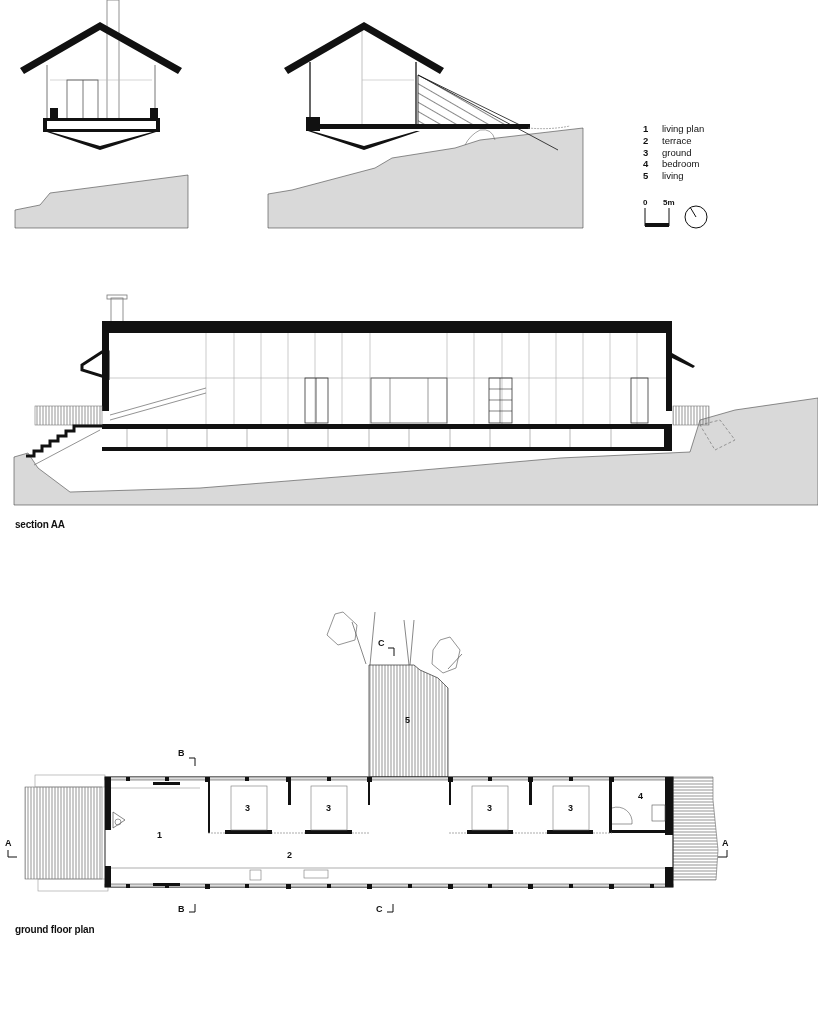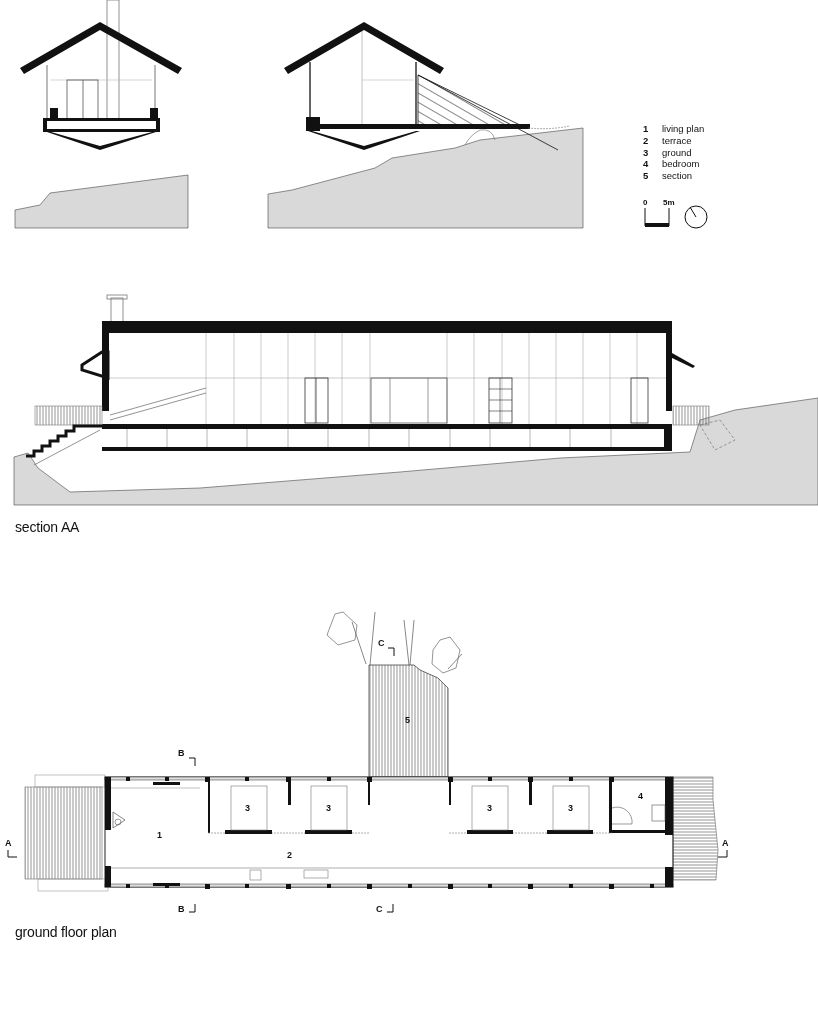--- a/index.html
+++ b/index.html
@@ -1,19 +1,19 @@
 <!DOCTYPE html>
 <html><head>
 <meta charset="utf-8">
 <style>
   html, body { margin:0; padding:0; background:#ffffff; }
   body { width:818px; height:1024px; position:relative; overflow:hidden; font-family:"Liberation Sans", sans-serif; color:#111; }
   .abs { position:absolute; }
   svg { position:absolute; left:0; top:0; }
-  .caption { position:absolute; font-weight:normal; font-size:14px; letter-spacing:-0.2px; color:#111; }
+  .caption { position:absolute; font-weight:bold; font-size:10px; letter-spacing:-0.2px; color:#111; }
   .legend { position:absolute; left:643px; top:123px; font-size:9.5px; line-height:11.8px; }
   .legend-row { display:flex; }
   .legend-num { width:19px; font-weight:bold; }
   .scale { position:absolute; left:643px; top:198px; font-size:8px; font-weight:bold; }
   .room-num { position:absolute; font-size:9px; font-weight:bold; }
   .sec-mark { position:absolute; font-size:9px; font-weight:bold; }
 </style>
 </head>
 <body>
 
@@ -271,21 +271,21 @@
   <div class="legend-row">
     <span class="legend-num">3</span>
     <span>ground</span>
   </div>
   <div class="legend-row">
     <span class="legend-num">4</span>
     <span>bedroom</span>
   </div>
   <div class="legend-row">
     <span class="legend-num">5</span>
-    <span>section</span>
+    <span>living</span>
   </div>
 </div>
 
 <div class="scale">
   <span class="abs" style="left:0;top:0;">0</span>
   <span class="abs" style="left:20px;top:0;">5m</span>
 </div>
 
 <div class="caption" style="left:15px; top:519px;">section AA</div>
 <div class="caption" style="left:15px; top:924px;text-align:center;">ground floor plan</div>

